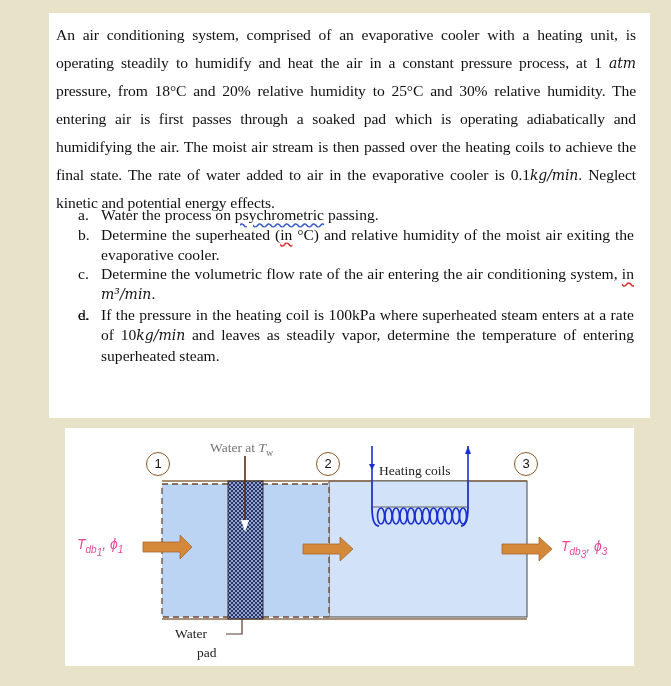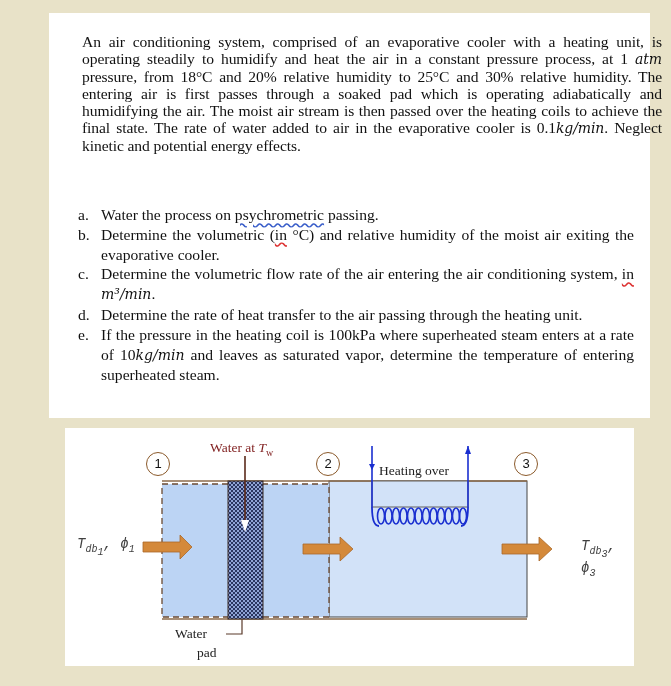--- a/index.html
+++ b/index.html
@@ -1,46 +1,46 @@
 <!DOCTYPE html>
 <html><head>
 <meta charset="utf-8">
 <style>
   html, body { margin:0; padding:0; }
   body { width:671px; height:686px; background:#e8e2c8; position:relative; overflow:hidden;
          font-family:"Liberation Serif","DejaVu Serif",serif; color:#111; }
   .panel-text { position:absolute; left:49px; top:13px; width:601px; height:405px; background:#fff; }
-  .para { position:absolute; left:7px; top:20px; width:580px; font-size:15.6px; line-height:17px;
-          text-align:justify; letter-spacing:-0.1px;margin-left:26px; }
+  .para { position:absolute; left:7px; top:8px; width:580px; font-size:15.6px; line-height:28px;
+          text-align:justify; letter-spacing:-0.1px; }
   .para i, .li i { font-family:"DejaVu Serif",serif; font-style:italic; font-size:14px; }
   .list { position:absolute; left:29px; top:192px; width:556px; font-size:15.6px; line-height:19.8px; }
   .li { position:relative; padding-left:23px; text-align:justify; }
   .li .mk { position:absolute; left:0; top:0; }
   .spell { text-decoration:underline; text-decoration-style:wavy; text-decoration-color:#3a5ec9; text-underline-offset:2px;font-family:Liberation Serif, serif; }
   .spell-red { text-decoration:underline; text-decoration-style:wavy; text-decoration-color:#d33; text-underline-offset:2px; }
   .panel-diag { position:absolute; left:65px; top:428px; width:569px; height:238px; background:#fff; }
   .abs { position:absolute; }
   .lbl { font-size:13.5px; color:#222; }
-  .math { font-family:Liberation Mono, monospace; font-style:italic; font-size:14px; color:#404040; }
+  .math { font-family:Liberation Sans, sans-serif; font-style:italic; font-size:14px; color:#ec4899; }
   sub { font-size:10px; }
   .circ { position:absolute; width:22px; height:22px; border:1.3px solid #8b5a2b; border-radius:50%; background:#fff;
           font-family:"Liberation Sans",sans-serif; font-size:13px; text-align:center; line-height:22px; color:#111; }
 </style>
 </head>
 <body>
 
 <div class="panel-text">
   <div class="para"><span>An air conditioning system, comprised of an evaporative cooler with a heating unit, is operating steadily to humidify and heat the air in a constant pressure process, at 1 </span><i>atm</i><span> pressure, from 18°C and 20% relative humidity to 25°C and 30% relative humidity. The entering air is first passes through a soaked pad which is operating adiabatically and humidifying the air. The moist air stream is then passed over the heating coils to achieve the final state. The rate of water added to air in the evaporative cooler is 0.1</span><i>kg/min</i><span>. Neglect kinetic and potential energy effects.</span></div>
 
   <div class="list">
     <div class="li"><span class="mk">a.</span><span>Water the process on </span><span class="spell">psychrometric</span><span> passing.</span></div>
-    <div class="li"><span class="mk">b.</span><span>Determine the volumetric (</span><span class="spell-red">in</span><span> °C) and relative humidity of the moist air exiting the evaporative cooler.</span></div>
+    <div class="li"><span class="mk">b.</span><span>Determine the superheated (</span><span class="spell-red">in</span><span> °C) and relative humidity of the moist air exiting the evaporative cooler.</span></div>
     <div class="li"><span class="mk">c.</span><span>Determine the volumetric flow rate of the air entering the air conditioning system, </span><span class="spell-red">in</span> <i>m³/min</i><span>.</span></div>
-    <div class="li"><span class="mk">d.</span><span>Determine the rate of heat transfer to the air passing through the heating unit.</span></div>
-    <div class="li"><span class="mk">e.</span><span>If the pressure in the heating coil is 100kPa where superheated steam enters at a rate of 10</span><i>kg/min</i><span> and leaves as saturated vapor, determine the temperature of entering superheated steam.</span></div>
+    <div class="li"><span class="mk">d.</span></div>
+    <div class="li"><span class="mk">e.</span><span>If the pressure in the heating coil is 100kPa where superheated steam enters at a rate of 10</span><i>kg/min</i><span> and leaves as steadily vapor, determine the temperature of entering superheated steam.</span></div>
   </div>
 </div>
 
 <div class="panel-diag">
   <svg class="abs" style="left:0;top:0" width="569" height="238">
     <defs>
       <pattern id="chk" width="4" height="4" patternUnits="userSpaceOnUse">
         <rect width="4" height="4" fill="#8fa3d6"></rect>
         <rect width="2" height="2" fill="#2a3560"></rect>
         <rect x="2" y="2" width="2" height="2" fill="#2a3560"></rect>
@@ -85,20 +85,20 @@
 
     <polygon points="78,114 115,114 115,107 127,119 115,131 115,124 78,124" fill="#d4893a" stroke="#a9682a" stroke-width="0.8"></polygon>
     <polygon points="238,116 275,116 275,109 288,121 275,133 275,126 238,126" fill="#d4893a" stroke="#a9682a" stroke-width="0.8"></polygon>
     <polygon points="437,116 474,116 474,109 487,121 474,133 474,126 437,126" fill="#d4893a" stroke="#a9682a" stroke-width="0.8"></polygon>
   </svg>
 
   <div class="circ" style="left:81px;top:24px">1</div>
   <div class="circ" style="left:251px;top:24px">2</div>
   <div class="circ" style="left:449px;top:24px">3</div>
 
-  <div class="abs lbl" style="left:145px;top:12px;color:#7f1d1d"><span>Water at </span><i>T</i><sub>w</sub></div>
-  <div class="abs lbl" style="left:314px;top:35px">Heating over</div>
+  <div class="abs lbl" style="left:145px;top:12px;color:#737373"><span>Water at </span><i>T</i><sub>w</sub></div>
+  <div class="abs lbl" style="left:314px;top:35px">Heating coils</div>
   <div class="abs lbl" style="left:110px;top:198px">Water</div>
   <div class="abs lbl" style="left:132px;top:217px">pad</div>
 
   <div class="abs math" style="left:12px;top:108px"><span>T</span><sub><span>db</span><sub>1</sub></sub>, <span>ϕ</span><sub>1</sub></div>
-  <div class="abs math" style="left:516px;top:110px"><span>T</span><sub><span>db</span><sub>3</sub></sub>, <span>ϕ</span><sub>3</sub></div>
+  <div class="abs math" style="left:496px;top:110px"><span>T</span><sub><span>db</span><sub>3</sub></sub>, <span>ϕ</span><sub>3</sub></div>
 </div>
 
 </body></html>

